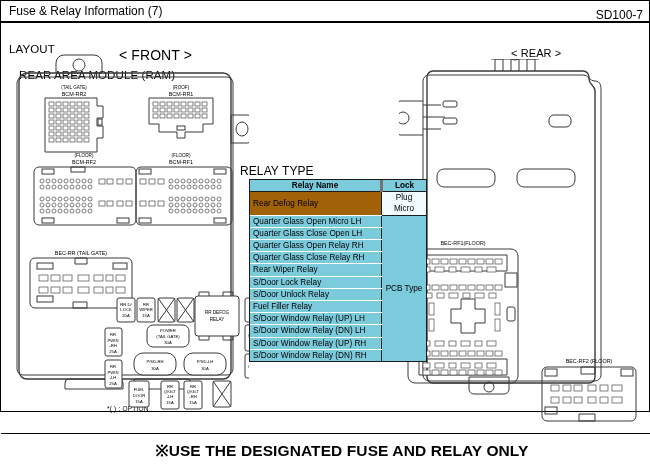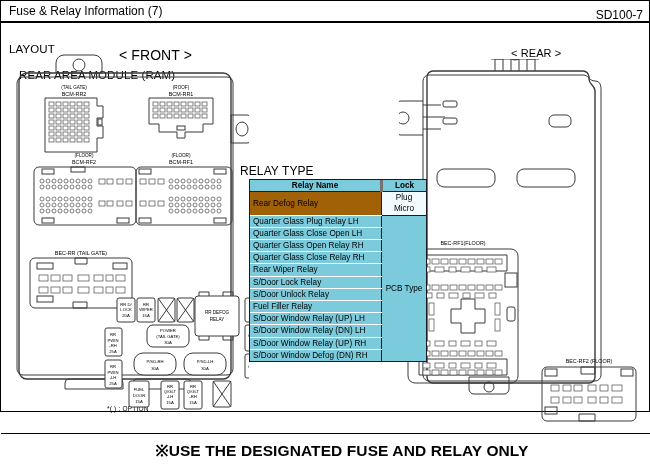--- a/index.html
+++ b/index.html
@@ -512,21 +512,21 @@
           <th class="c-name">Relay Name</th>
           <th>Lock</th>
         </tr>
       </thead>
       <tbody>
         <tr>
           <td class="name first">Rear Defog Relay</td>
           <td class="type plug">Plug Micro</td>
         </tr>
         <tr>
-          <td class="name">Quarter Glass Plug Relay LH</td>
+          <td class="name">Quarter Glass Open Micro LH</td>
           <td class="type" rowspan="12">PCB Type</td>
         </tr>
         <tr>
             <td class="name">Quarter Glass Close Open LH</td>
           </tr>
         <tr>
             <td class="name">Quarter Glass Open Relay RH</td>
           </tr>
         <tr>
             <td class="name">Quarter Glass Close Relay RH</td>
@@ -546,21 +546,21 @@
         <tr>
             <td class="name">S/Door Window Relay (UP) LH</td>
           </tr>
         <tr>
             <td class="name">S/Door Window Relay (DN) LH</td>
           </tr>
         <tr>
             <td class="name">S/Door Window Relay (UP) RH</td>
           </tr>
         <tr>
-            <td class="name">S/Door Window Defog (DN) RH</td>
+            <td class="name">S/Door Window Relay (DN) RH</td>
           </tr>
       </tbody>
     </table>
   </div>
 
   <div id="bottom-rule"></div>
   <div id="bottom-note">※USE THE DESIGNATED FUSE AND RELAY ONLY</div>
 
 </div>
 

